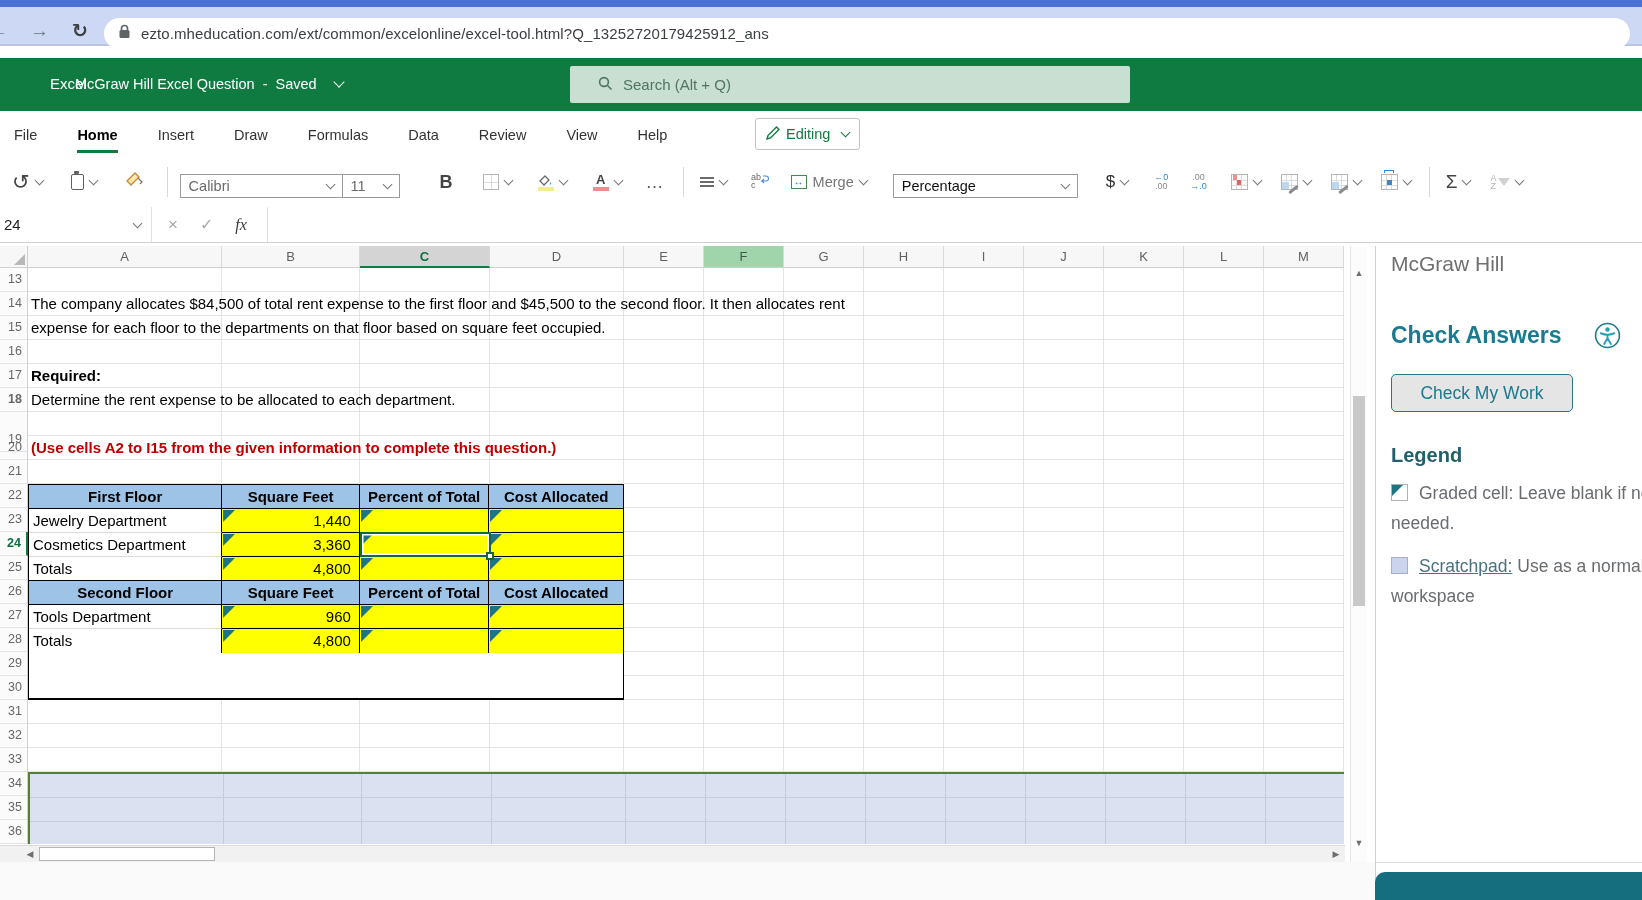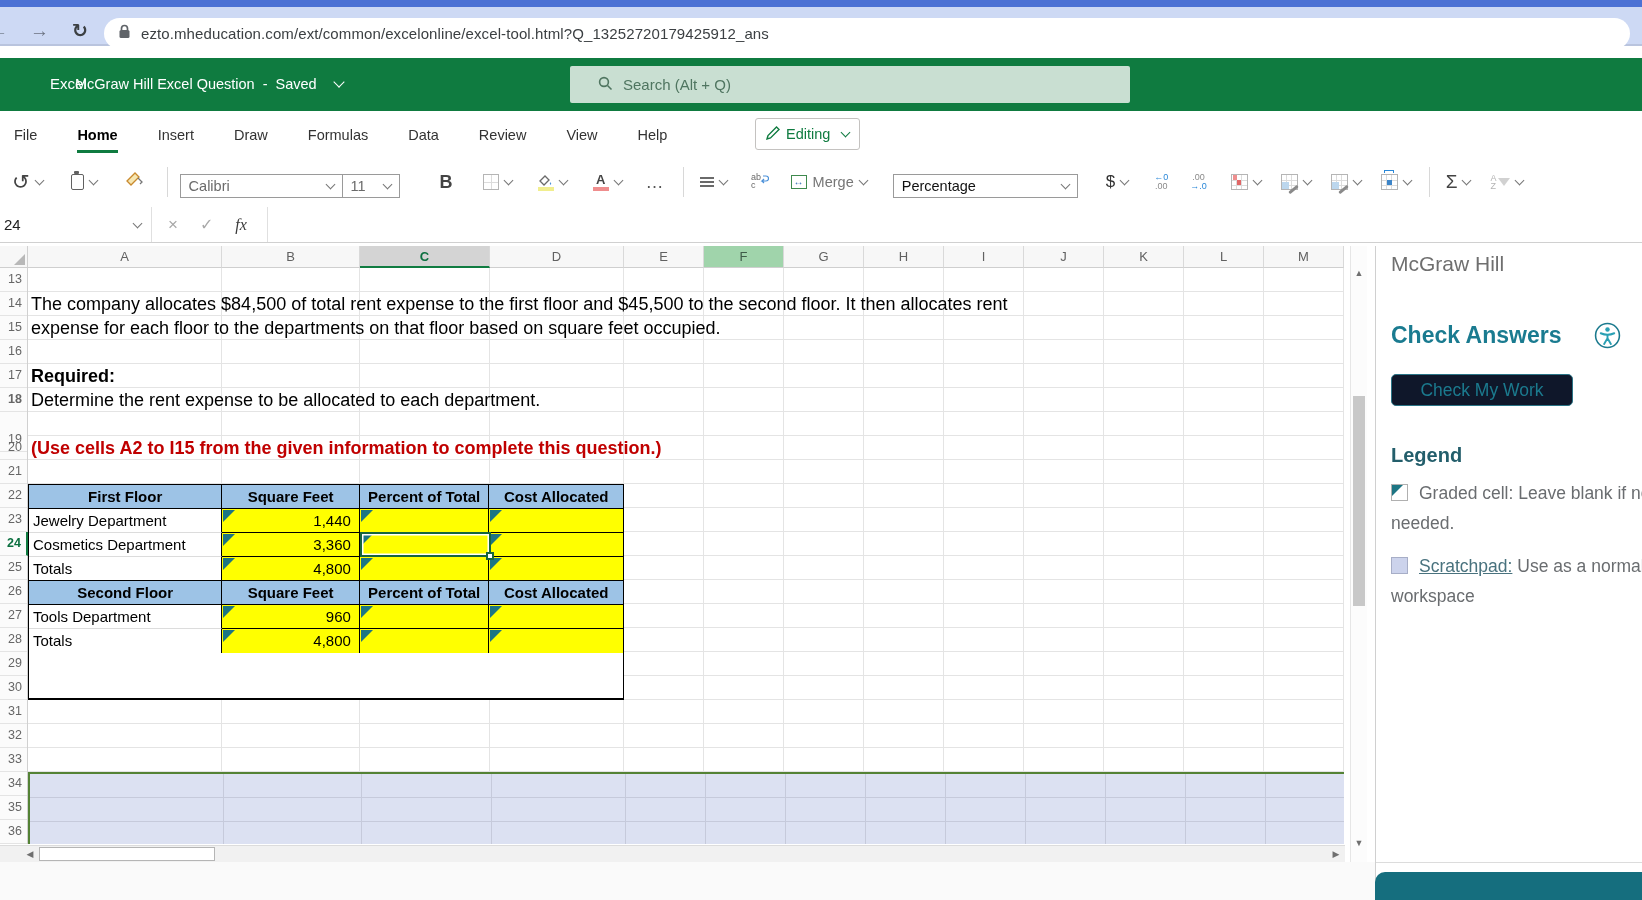--- a/index.html
+++ b/index.html
@@ -89,21 +89,21 @@
   .col-headers { position:absolute; left:28px; top:0; width:1316px; height:22px; }
   .col-h { position:absolute; top:0; height:22px; background:#f7f7f7; border-right:1px solid #d9d9d9; border-bottom:1px solid #cfcfcf; font-size:13px; color:#616161; text-align:center; line-height:21px; }
   .col-h.col-active { background:#d4d4d4; color:#0c7040; font-weight:bold; border-bottom:2px solid #107c41; }
   .col-h.col-hl { background:#a0d4ab; color:#3f5b48; }
   .row-nums { position:absolute; left:0; top:22px; width:28px; height:576px; background:#fbfbfb; border-right:1px solid #d0d0d0; }
   .row-num { position:absolute; left:0; width:27px; height:24px; font-size:12.5px; color:#666; text-align:right; padding-right:5px; line-height:23px; border-bottom:1px solid #e4e4e4; }
   .row-num.active { color:#0c7040; font-weight:bold; border-right:2px solid #107c41; width:28px; }
   .cells { position:absolute; left:28px; top:22px; width:1316px; height:576px; background:#fff; overflow:hidden;
       background-image: repeating-linear-gradient(to bottom, transparent 0 23px, #e4e4e4 23px 24px); }
   .vline { position:absolute; top:0; width:1px; height:576px; background:#e4e4e4; }
-  .cell-text { position:absolute; left:3px; height:24px; line-height:24px; font-size:18px; color:#000; white-space:nowrap; }
+  .cell-text { position:absolute; left:3px; height:24px; line-height:24px; font-size:15px; color:#000; white-space:nowrap; }
   .cell-text.bold { font-weight:bold; }
   .cell-text.red-bold { font-weight:bold; color:#c00000; }
 
   .scratch { position:absolute; left:0; top:504px; width:1316px; height:72px; background:#dce1f2; border-top:2px solid #548235; border-left:2px solid #548235;
       background-image:
         linear-gradient(#c6cadb,#c6cadb), linear-gradient(#c6cadb,#c6cadb); 
       background-repeat:no-repeat; background-size:1316px 1px; background-position:0 23px, 0 47px; }
   .scratch .vline { height:72px; background:#c6cadb; }
 
   .xtable { position:absolute; left:0; width:596px; border:1px solid #000; border-bottom-width:2px; background:#fff; }
@@ -129,21 +129,21 @@
   .vscroll { position:absolute; left:1350px; top:246px; width:17px; height:616px; background:#fcfcfc; border-left:1px solid #e6e6e6; }
   .vs-up { position:absolute; top:22px; left:0; width:16px; text-align:center; color:#6f6f6f; font-size:9px; }
   .vs-down { position:absolute; top:592px; left:0; width:16px; text-align:center; color:#6f6f6f; font-size:9px; }
   .vs-thumb { position:absolute; left:2px; top:150px; width:12px; height:210px; background:#c8c8c8; }
 
   
   .panel { position:absolute; left:1375px; top:246px; width:267px; height:654px; background:#fff; border-left:1px solid #d0d0d0; }
   .p-brand { position:absolute; left:15px; top:6px; font-size:21px; color:#6f6f6f; white-space:nowrap; }
   .p-title { position:absolute; left:15px; top:76px; font-size:23px; font-weight:bold; color:#1a7b90; white-space:nowrap; }
   .acc-icon { position:absolute; left:218px; top:76px; }
-  .cmw-btn { position:absolute; left:15px; top:128px; width:182px; height:32px; border:1px solid #2a7486; border-radius:5px; background:#0f172a; color:#1b7a8e; font-size:17.5px; display:flex; align-items:center; justify-content:center; }
+  .cmw-btn { position:absolute; left:15px; top:128px; width:182px; height:38px; border:1px solid #2a7486; border-radius:5px; background:#e5e5e5; color:#1b7a8e; font-size:17.5px; display:flex; align-items:center; justify-content:center; }
   .p-legend { position:absolute; left:15px; top:198px; font-size:20px; font-weight:bold; color:#235e6b; }
   .leg-line { position:absolute; left:15px; font-size:17.5px; color:#6a6d70; white-space:nowrap; }
   .leg-ico { display:inline-block; width:17px; height:17px; vertical-align:-2px; margin-right:11px; position:relative; }
   .leg-graded { border:1px solid #b0b0b0; background:#fff; }
   .leg-graded:before { content:""; position:absolute; left:0; top:0; width:0; height:0; border-top:11px solid #1d7583; border-right:11px solid transparent; }
   .leg-scratch { background:#ccd3ec; border:1px solid #a7aec7; }
   .scratch-link { color:#49727e; text-decoration:underline; }
   .p-divider { position:absolute; left:0px; top:616px; width:267px; height:1px; background:#dcdcdc; }
   .save-btn { position:absolute; left:1375px; top:872px; width:560px; height:60px; background:#156e7e; color:#fff; font-size:19px; font-weight:bold; border:none; border-radius:10px 10px 0 0; text-align:center; padding-top:10px; }
 </style>

